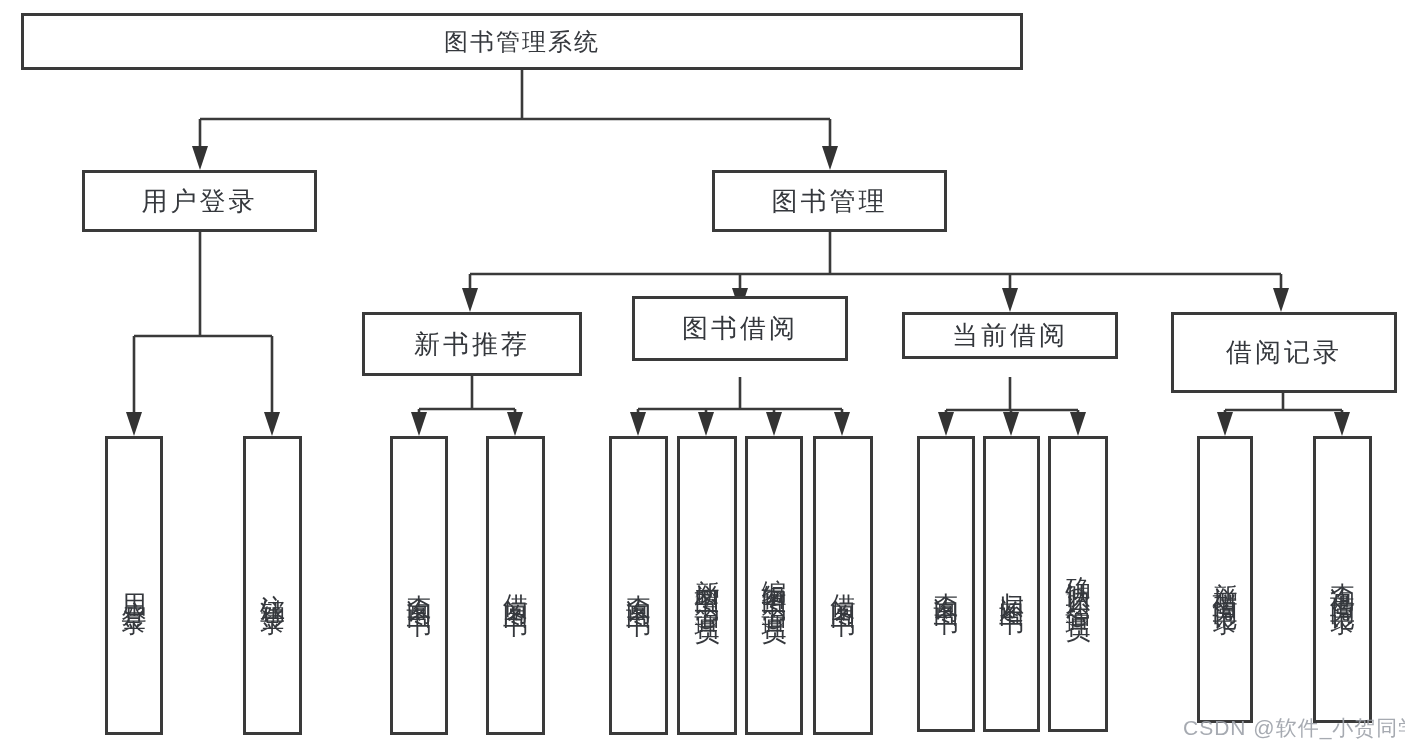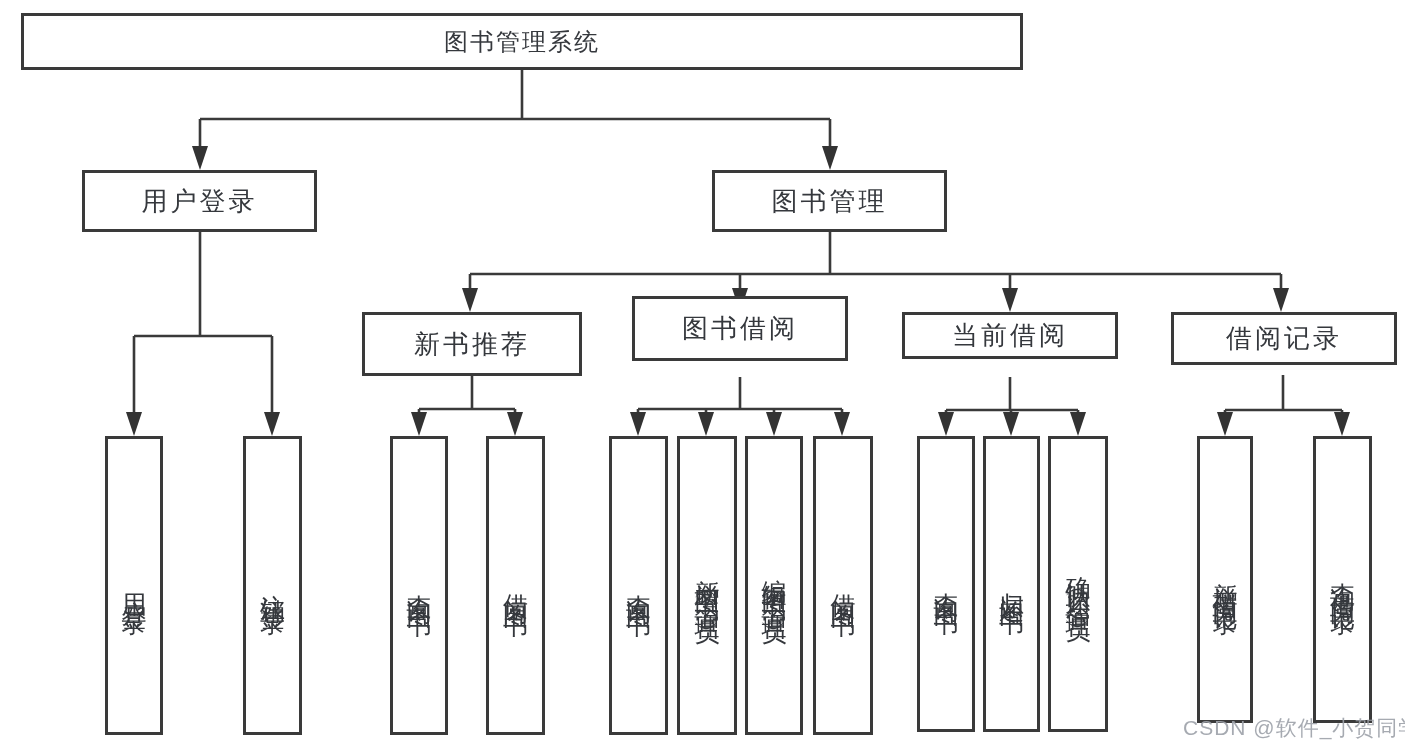--- a/index.html
+++ b/index.html
@@ -89,21 +89,21 @@
 
   <div class="node hnode" style="left:362px;top:312px;width:220px;height:64px">
     <span>新书推荐</span>
   </div>
   <div class="node hnode" style="left:632px;top:296px;width:216px;height:65px">
     <span>图书借阅</span>
   </div>
   <div class="node hnode" style="left:902px;top:312px;width:216px;height:47px">
     <span>当前借阅</span>
   </div>
-  <div class="node hnode" style="left:1171px;top:312px;width:226px;height:53px">
+  <div class="node hnode" style="left:1171px;top:312px;width:226px;height:81px">
     <span>借阅记录</span>
   </div>
 
   <div class="node vnode" style="left:105px;top:436px;width:58px;height:299px">
     <span>用户登录</span>
   </div>
   <div class="node vnode" style="left:243px;top:436px;width:59px;height:299px">
     <span>注销登录</span>
   </div>
 

